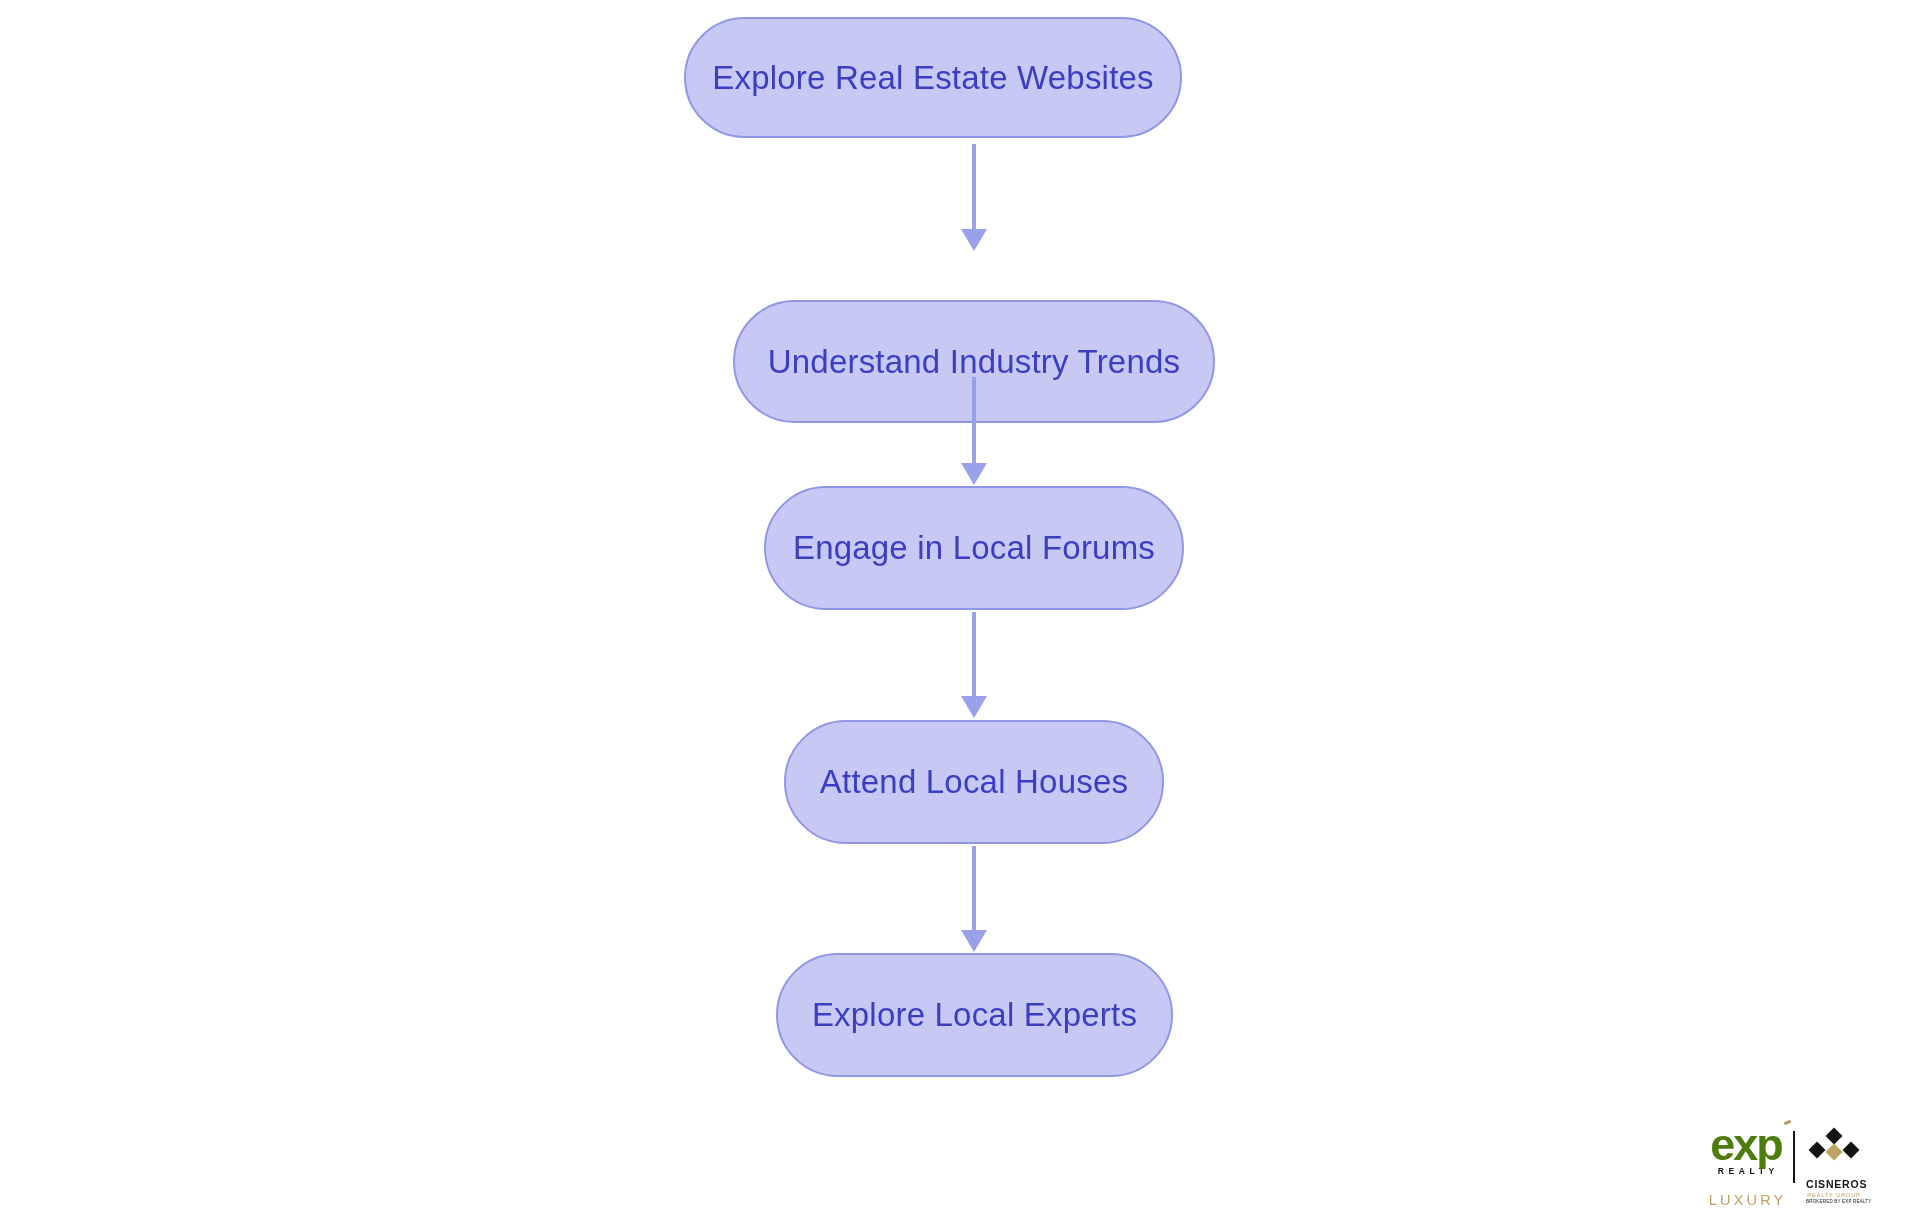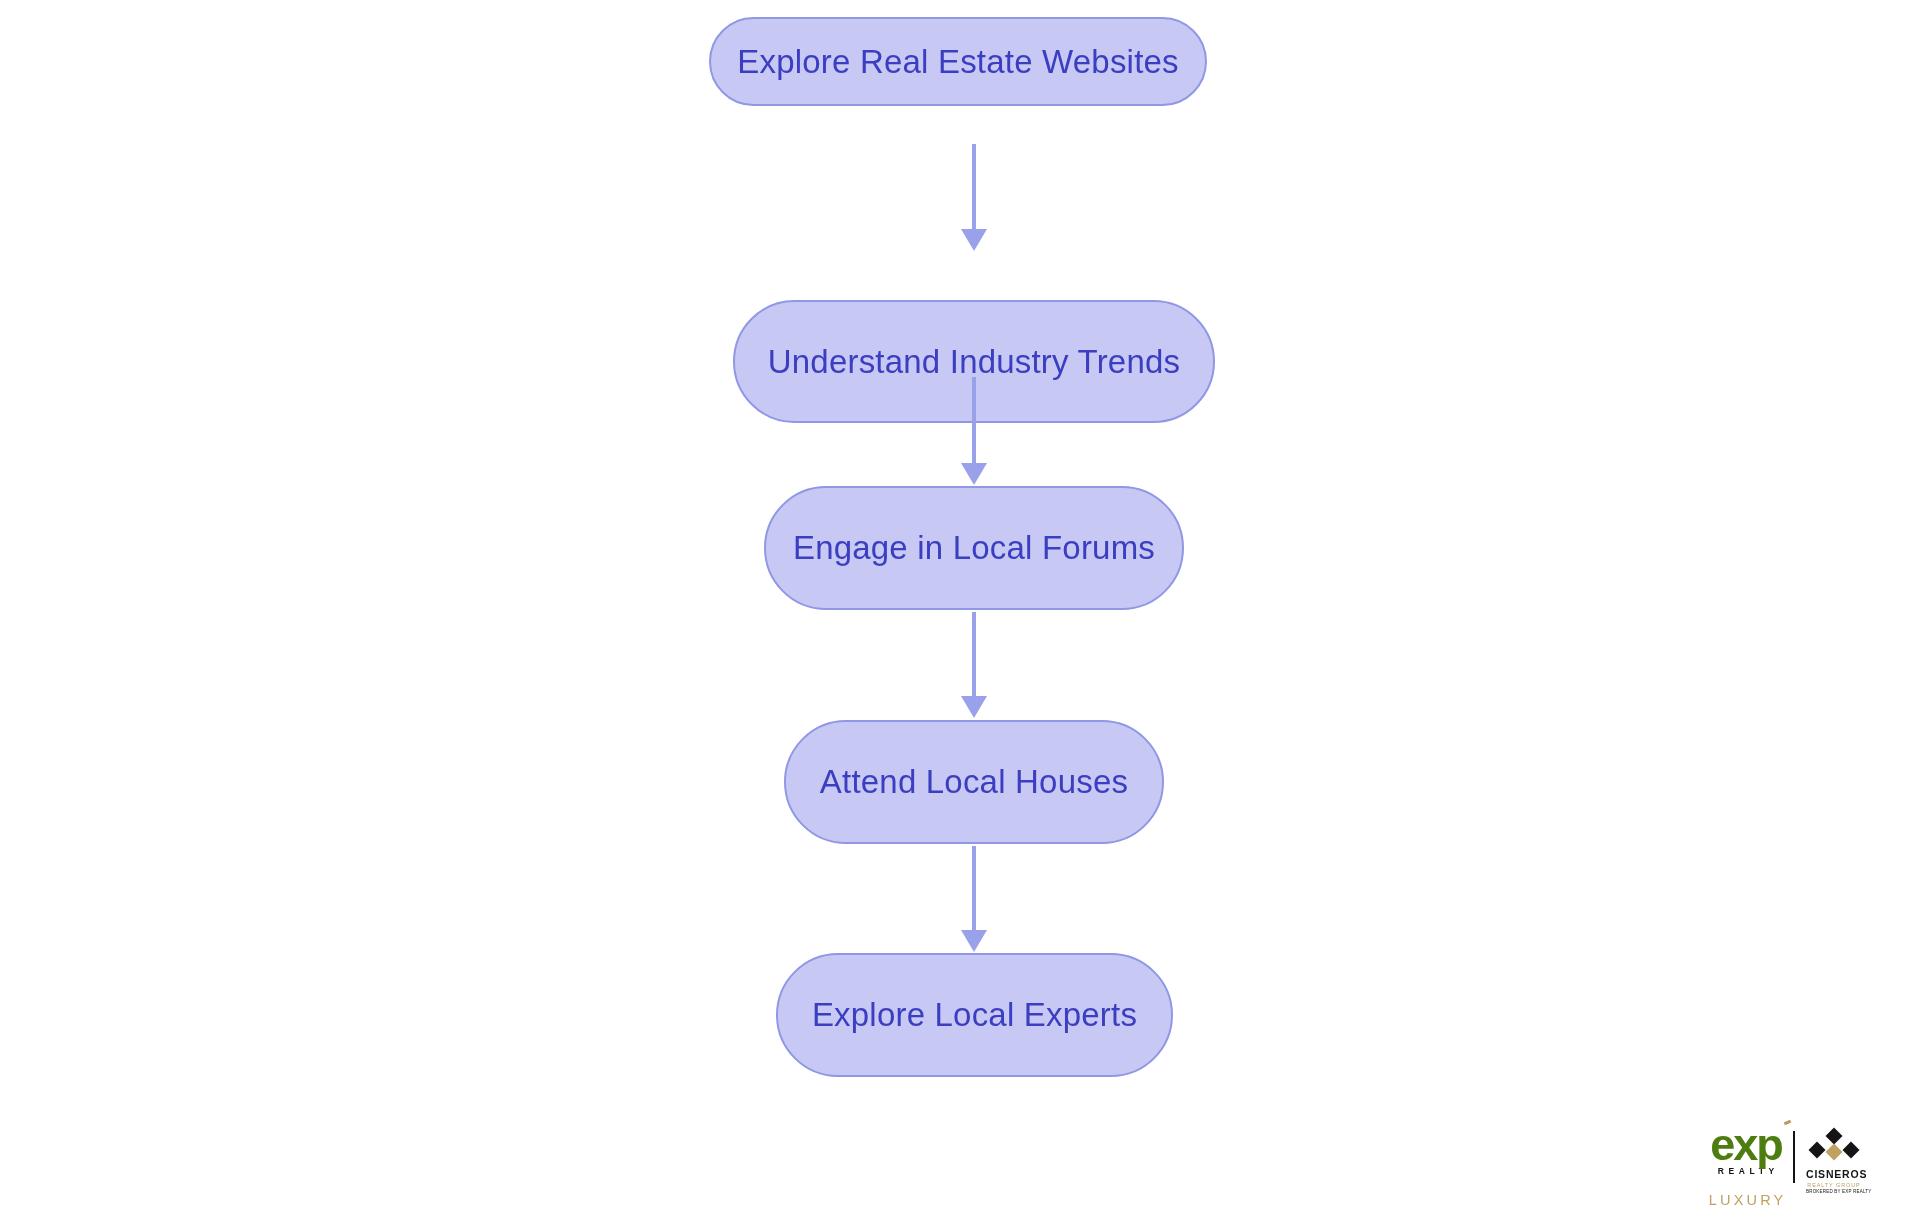--- a/index.html
+++ b/index.html
@@ -9,21 +9,21 @@
   
   .node {
     position:absolute;
     background:#c7c9f4;
     border:2px solid #9097e4;
     border-radius:70px;
     display:flex; align-items:center; justify-content:center;
   }
   .node .node-label { color:#3b3ec0; font-size:33px; letter-spacing:.2px; white-space:nowrap; }
 
-  .node-1 { left:709px;  top:17px;  width:498px; height:89px; }
+  .node-1 { left:684px;  top:17px;  width:498px; height:121px; }
   .node-2 { left:733px;  top:252px; width:482px; height:123px;margin-top:48px; }
   .node-3 { left:764px;  top:486px; width:420px; height:124px; }
   .node-4 { left:784px;  top:720px; width:380px; height:124px; }
   .node-5 { left:776px;  top:953px; width:397px; height:124px; }
 
   
   .arrow { position:absolute; left:972px; width:4px; background:#98a1ea; }
   .arrow::after {
     content:""; position:absolute; left:50%; transform:translateX(-50%);
     bottom:-21px; width:0; height:0;
@@ -53,21 +53,21 @@
     height:52px; background:#141414; }
 
   .logo-partner { left:1806px; top:1130px; width:56px; text-align:center; }
   .diamonds { position:relative; width:56px; height:29px; }
   .diamond { position:absolute; width:12px; height:12px; transform:rotate(45deg); background:#141414; }
   .d-top   { left:22px; top:0; }
   .d-left  { left:5px;  top:14px; }
   .d-right { left:39px; top:14px; }
   .d-gold  { left:22px; top:16px; background:#bfa161; }
   .partner-name { font-size:10.5px; font-weight:bold; letter-spacing:.8px;
-    color:#141414; margin-top:9px; white-space:nowrap; }
+    color:#141414; margin-top:19px; white-space:nowrap; }
   .partner-sub  { font-size:5.5px; letter-spacing:.9px; color:#bfa161;
     margin-top:2px; white-space:nowrap; }
   .partner-micro{ font-size:4.5px; letter-spacing:.2px; color:#141414;
     margin-top:1px; white-space:nowrap; }
 </style>
 </head>
 <body>
 
 <div>
 

